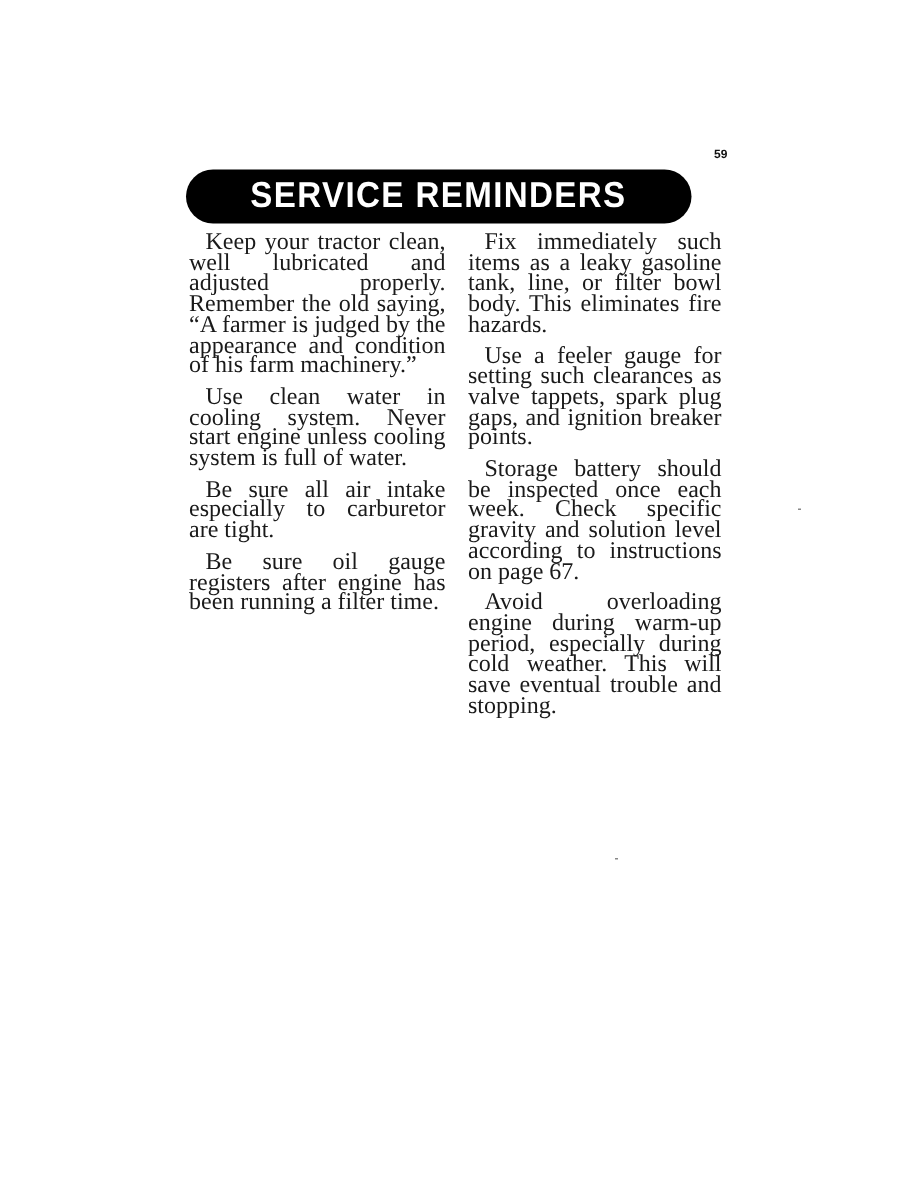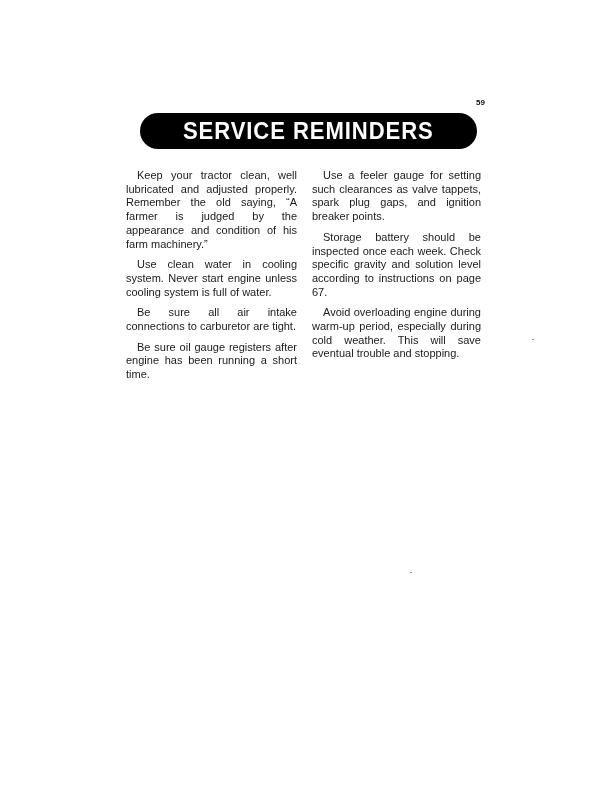--- a/index.html
+++ b/index.html
@@ -20,45 +20,45 @@
       left: 455px;
       top: 98px;
       font-family: "Liberation Sans", "DejaVu Sans", sans-serif;
       font-weight: bold;
       font-size: 8px;
       color: #111;
       margin-left: 21px;
     }
     .banner {
       position: absolute;
-      left: 140px;
+      left: 124px;
       top: 113px;
       width: 337px;
       height: 36px;
       background: #000;
       border-radius: 18px;
       display: flex;
       align-items: center;
       justify-content: center;
     }
     .banner-title {
       font-family: "Liberation Sans", "DejaVu Sans", sans-serif;
       font-weight: bold;
       font-size: 24px;
       color: #ffffff;
       letter-spacing: 1px;
       transform: scaleX(0.92);
       white-space: nowrap;
     }
     .column {
       position: absolute;
-      top: 169px;
+      top: 155px;
       width: 171px;
-      font-family: Liberation Sans, sans-serif;
-      font-size: 11px;
+      font-family: Liberation Serif, serif;
+      font-size: 16px;
       line-height: 13.7px;
       text-align: justify;
       hyphens: none;
     }
     .col-left { left: 126px; }
     .col-right { left: 312px; width: 169px; }
     .column p {
       margin: 0 0 7px 0;
       text-indent: 11px;
     }
@@ -75,25 +75,26 @@
 <div>
   <div class="page-number">59</div>
 
   <div class="banner">
     <span class="banner-title">SERVICE REMINDERS</span>
   </div>
 
   <div class="column col-left">
     <p>Keep your tractor clean, well lubricated and adjusted properly. Remember the old saying, “A farmer is judged by the appearance and condition of his farm machinery.”</p>
     <p>Use clean water in cooling system. Never start engine unless cooling system is full of water.</p>
-    <p>Be sure all air intake connections to carburetor are tight.</p>
-    <p>Be sure oil gauge registers after engine has been running a short time.</p>
+    <p>Be sure all air intake especially to carburetor are tight.</p>
+    <p>Be sure oil gauge registers after engine has been running a filter time.</p>
   </div>
 
   <div class="column col-right">
+    <p>Fix immediately such items as a leaky gasoline tank, line, or filter bowl body. This eliminates fire hazards.</p>
     <p>Use a feeler gauge for setting such clearances as valve tappets, spark plug gaps, and ignition breaker points.</p>
     <p>Storage battery should be inspected once each week. Check specific gravity and solution level according to instructions on page 67.</p>
     <p>Avoid overloading engine during warm-up period, especially during cold weather. This will save eventual trouble and stopping.</p>
   </div>
 
   <div class="speck" style="left:410px; top:572px;"></div>
   <div class="speck" style="left:532px; top:339px;"></div>
 </div>
 
 </body></html>

